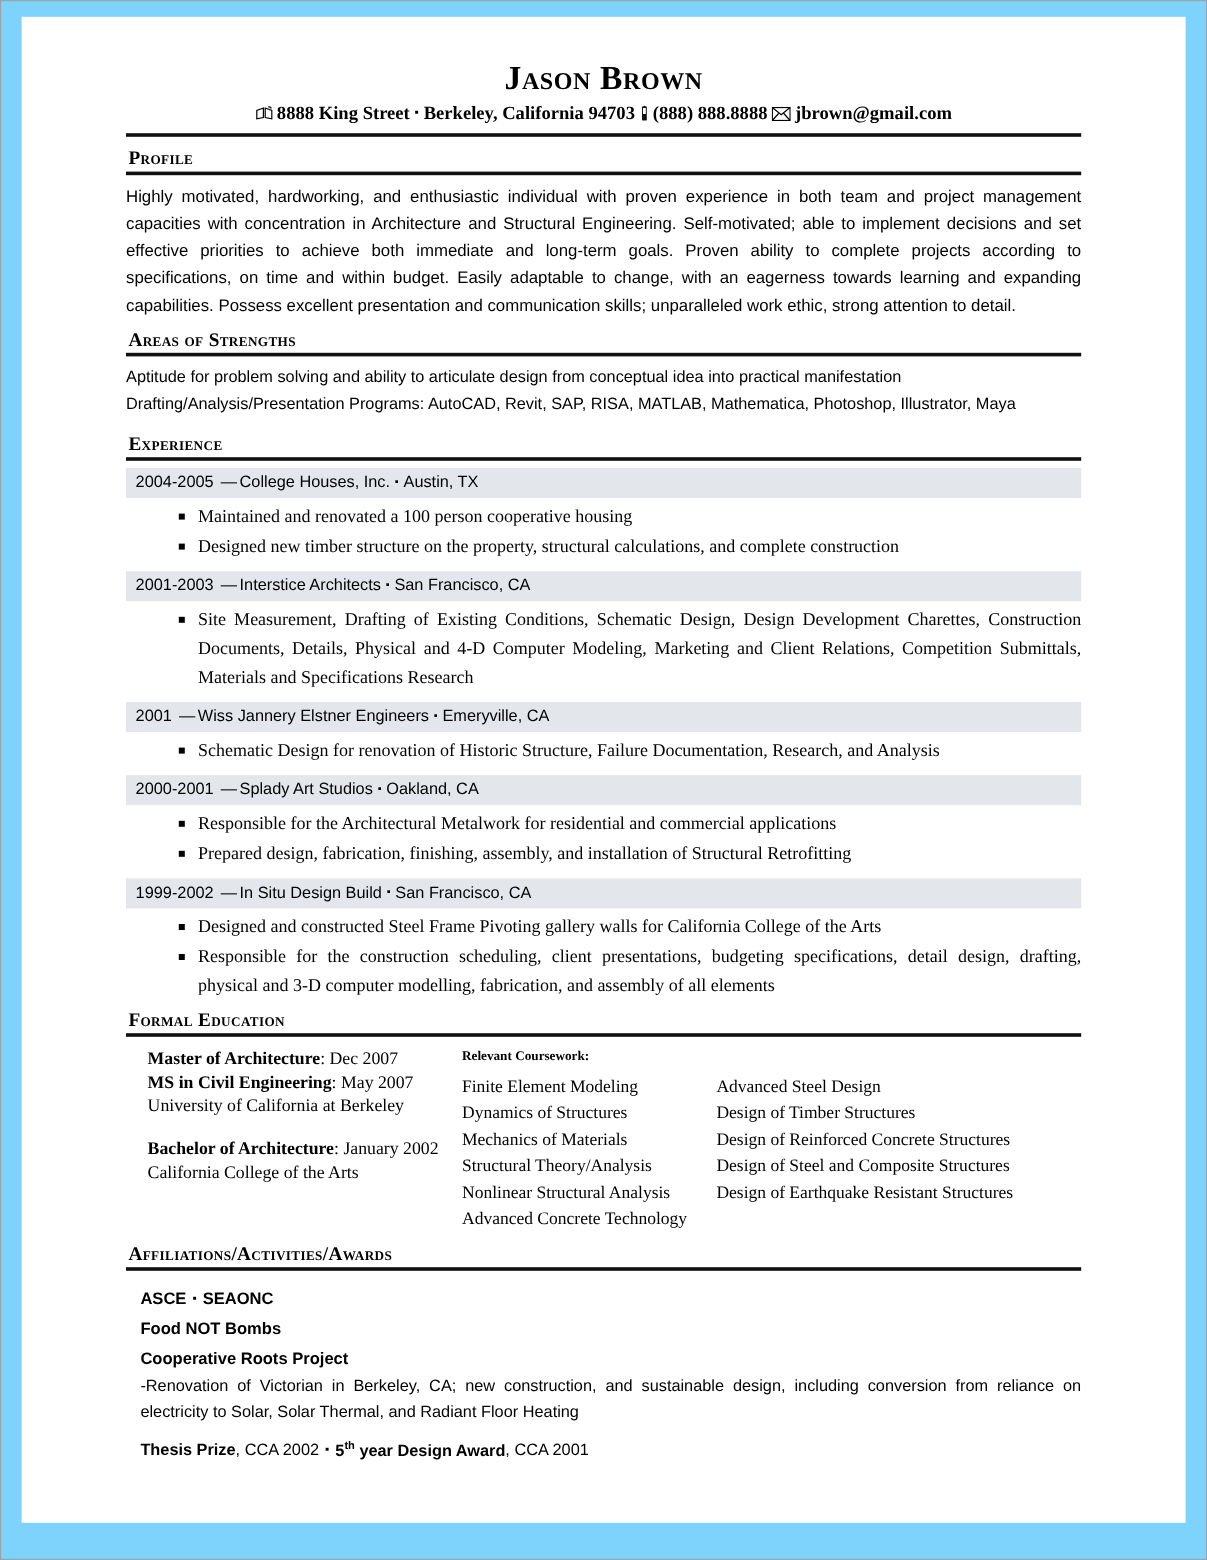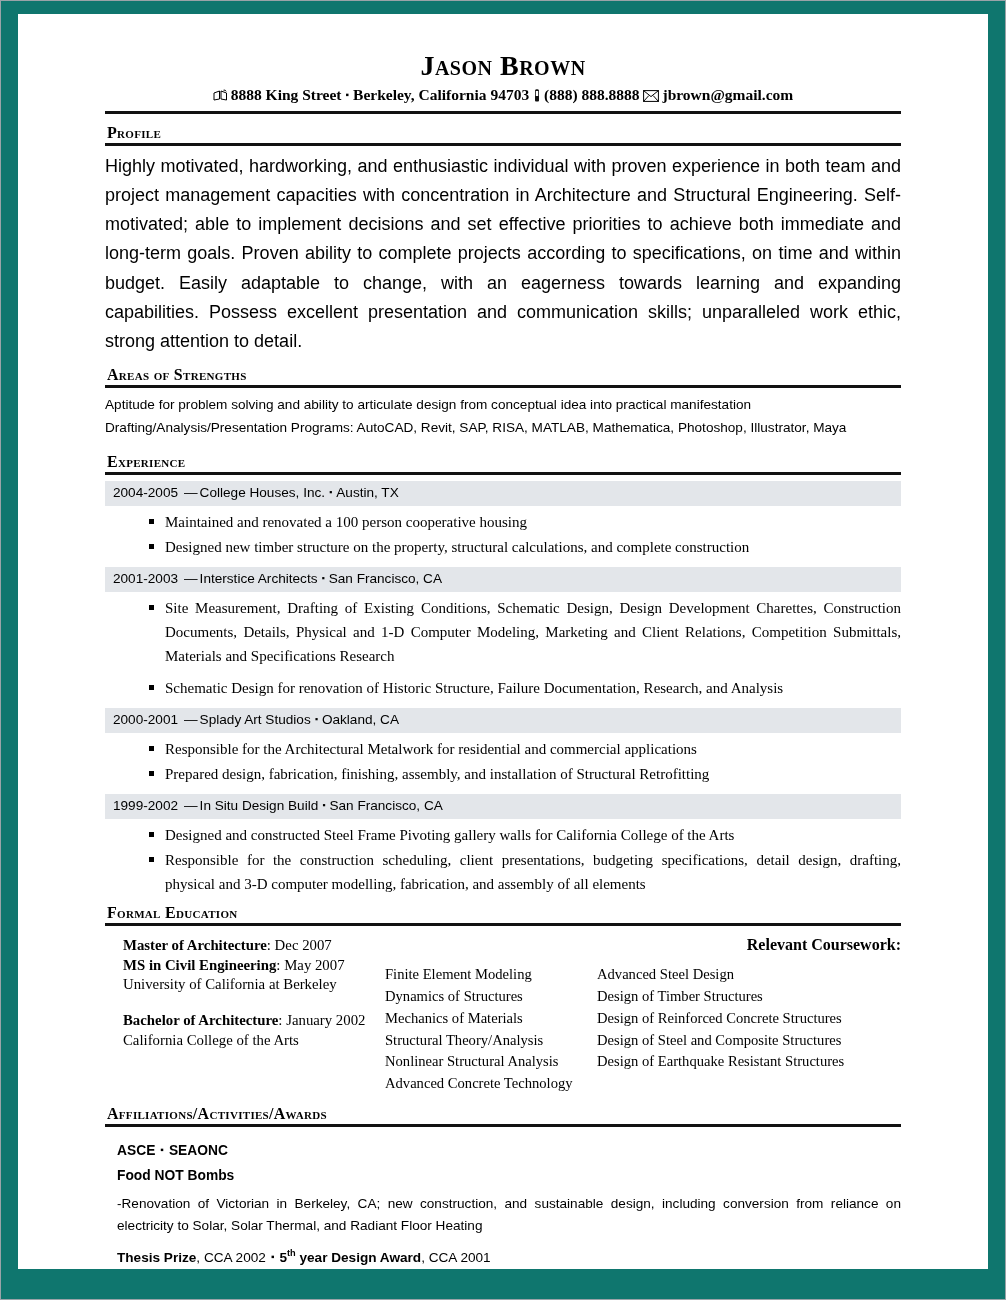--- a/index.html
+++ b/index.html
@@ -4,21 +4,21 @@
 <style>
   html, body {
     margin: 0;
     padding: 0;
     background: #ffffff;
   }
   .page {
     width: 1006px;
     height: 1300px;
     box-sizing: border-box;
-    background: #0f766e;
+    background: #7dd3fc;
     position: relative;
     overflow: hidden;
     font-family: "Liberation Serif", serif;
   }
   .page-outline {
     position: absolute;
     left: 0; top: 0;
     width: 1006px; height: 1300px;
     box-sizing: border-box;
     border: 1px solid #9aa3a8;
@@ -90,21 +90,21 @@
   }
   .sec-rule {
     border: 0;
     border-top: 3px solid #111;
     margin: 0 0 6px 0;
   }
 
   
   .para {
     font-family: "Liberation Sans", sans-serif;
-    font-size: 18px;
+    font-size: 14px;
     line-height: 1.62;
     text-align: justify;
     color: #000;
     margin: 0 0 2px 0;
   }
   .line {
     font-family: "Liberation Sans", sans-serif;
     font-size: 13.6px;
     line-height: 1.65;
     color: #000;
@@ -170,23 +170,22 @@
   }
   .edu-left .deg-block { margin-bottom: 16px; }
   .edu-left b { font-weight: bold; }
   .edu-right {
     flex: 1;
     font-family: "Liberation Serif", serif;
     color: #000;
   }
   .cw-title {
     font-weight: bold;
-    font-size: 16px;
+    font-size: 11px;
     margin-bottom: 10px;
-    text-align: right;
   }
   .cw-cols {
     display: flex;
   }
   .cw-col {
     font-size: 14.6px;
     line-height: 1.50;
   }
   .cw-col.c1 { width: 212px; flex: 0 0 212px; }
   .cw-col.c2 { flex: 1; }
@@ -281,25 +280,28 @@
           <li>Maintained and renovated a 100 person cooperative housing</li>
           <li>Designed new timber structure on the property, structural calculations, and complete construction</li>
         </ul>
       </div>
 
       <div class="job">
         <div class="job-head">
           <span>2001-2003</span><span class="dash">—</span><span>Interstice Architects</span><span class="sq">▪</span><span>San Francisco, CA</span>
         </div>
         <ul class="bullets">
-          <li>Site Measurement, Drafting of Existing Conditions, Schematic Design, Design Development Charettes, Construction Documents, Details, Physical and 1-D Computer Modeling, Marketing and Client Relations, Competition Submittals, Materials and Specifications Research</li>
-        </ul>
-      </div>
-
-      <div class="job">
+          <li>Site Measurement, Drafting of Existing Conditions, Schematic Design, Design Development Charettes, Construction Documents, Details, Physical and 4-D Computer Modeling, Marketing and Client Relations, Competition Submittals, Materials and Specifications Research</li>
+        </ul>
+      </div>
+
+      <div class="job">
+        <div class="job-head">
+          <span>2001</span><span class="dash">—</span><span>Wiss Jannery Elstner Engineers</span><span class="sq">▪</span><span>Emeryville, CA</span>
+        </div>
         <ul class="bullets">
           <li>Schematic Design for renovation of Historic Structure, Failure Documentation, Research, and Analysis</li>
         </ul>
       </div>
 
       <div class="job">
         <div class="job-head">
           <span>2000-2001</span><span class="dash">—</span><span>Splady Art Studios</span><span class="sq">▪</span><span>Oakland, CA</span>
         </div>
         <ul class="bullets">
@@ -355,19 +357,20 @@
           </div>
         </div>
       </div>
 
       <div class="sec-head" style="">Affiliations/Activities/Awards</div>
       <hr class="sec-rule">
 
       <div class="aff">
         <div class="aff-b" style="margin-top:8px;"><span>ASCE</span><span class="aff-sq">▪</span><span>SEAONC</span></div>
         <div class="aff-b">Food NOT Bombs</div>
+        <div class="aff-b tight">Cooperative Roots Project</div>
         <p class="aff-p">-Renovation of Victorian in Berkeley, CA; new construction, and sustainable design, including conversion from reliance on electricity to Solar, Solar Thermal, and Radiant Floor Heating</p>
         <div class="aff-last"><b>Thesis Prize</b><span>, CCA 2002</span><span class="aff-sq">▪</span><b><span>5</span><sup>th</sup><span> year Design Award</span></b><span>, CCA 2001</span></div>
       </div>
 
     </div>
   </div>
 </div>
 
 </body></html>

